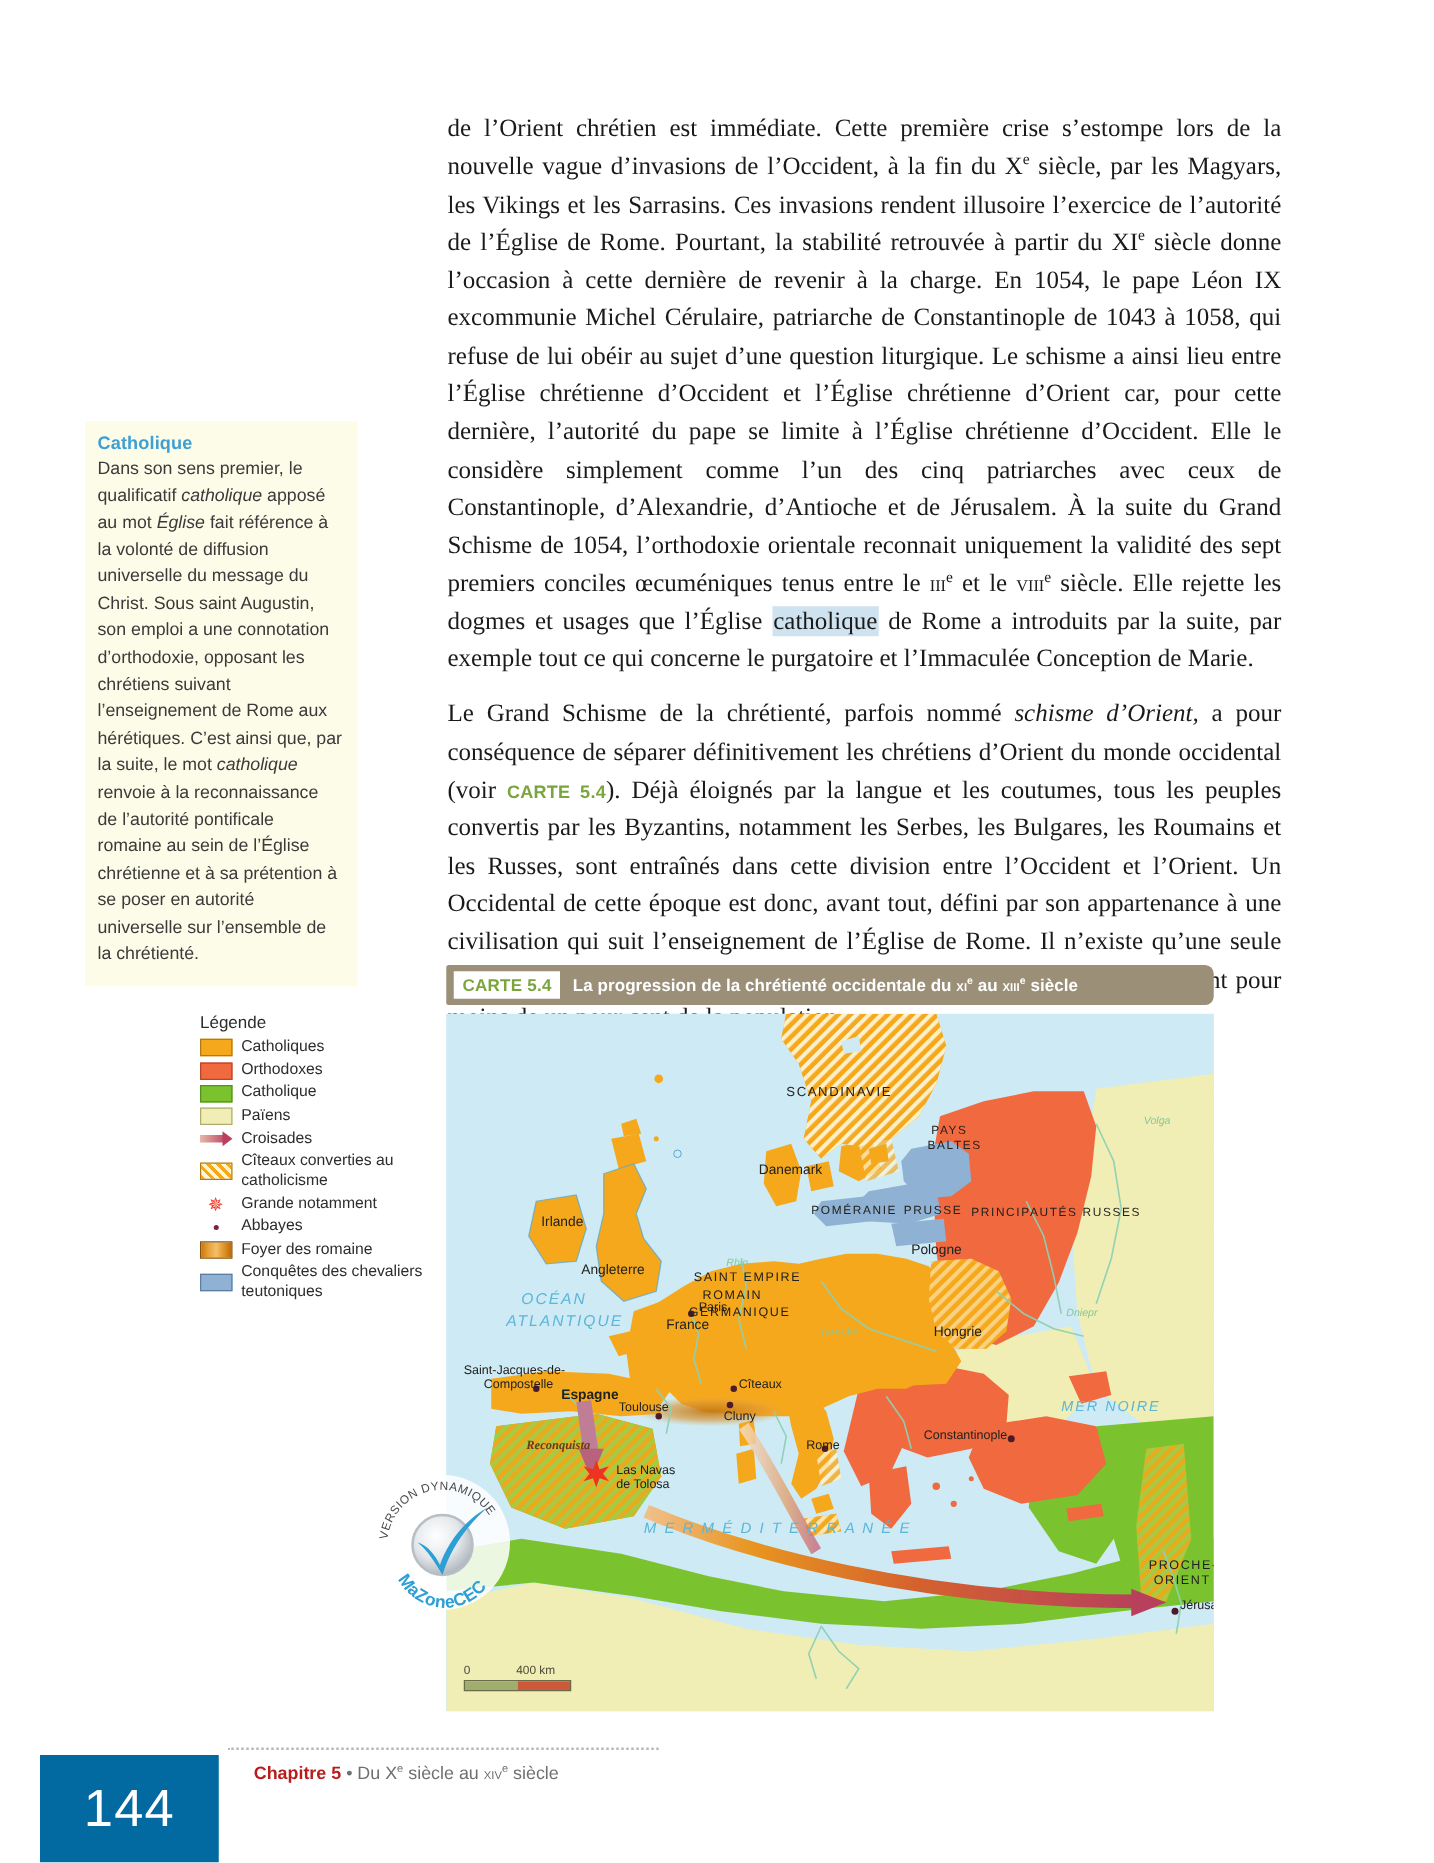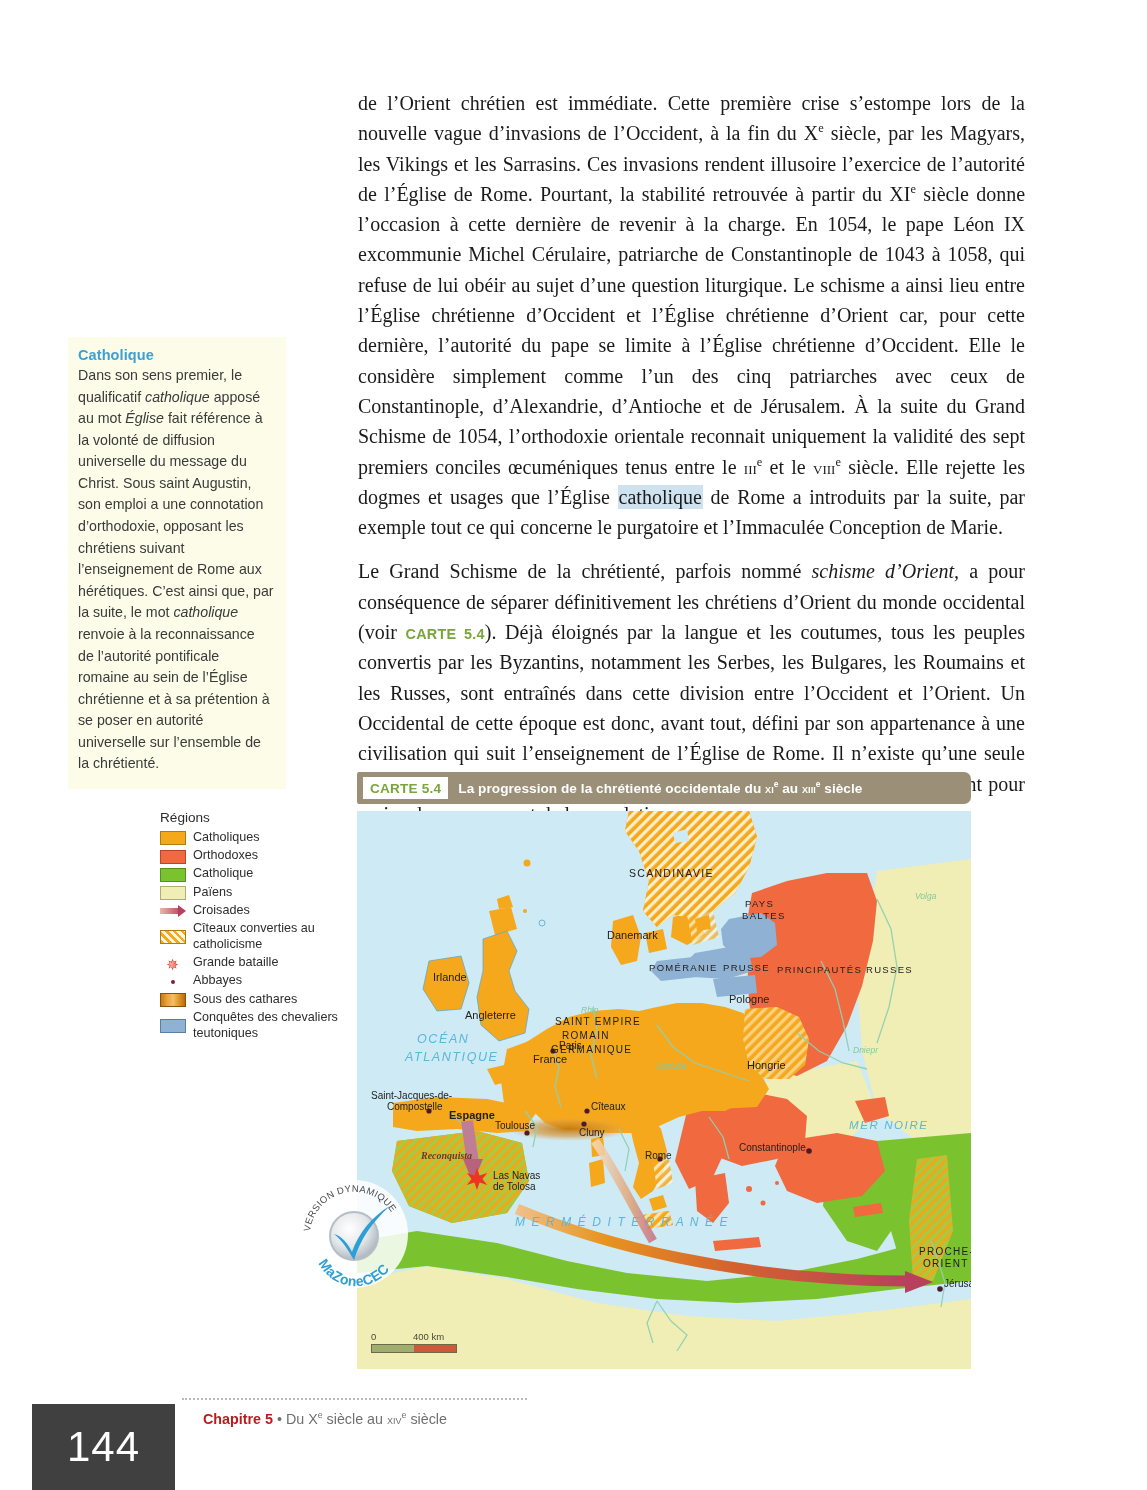--- a/index.html
+++ b/index.html
@@ -253,21 +253,21 @@
     top: 1398px;
     width: 345px;
     border-top: 2px dotted #b9b9b9;
   }
   #page-number-block {
     position: absolute;
     left: 32px;
     top: 1404px;
     width: 143px;
     height: 86px;
-    background: #404040;
+    background: #0369a1;
     color: #ffffff;
     font-size: 42px;
     display: flex;
     align-items: center;
     justify-content: center;
     letter-spacing: 1px;
   }
   #footer-chapter {
     position: absolute;
     left: 203px;
@@ -310,21 +310,21 @@
     peuples convertis par les Byzantins, notamment les Serbes, les Bulgares,
     les Roumains et les Russes, sont entraînés dans cette division entre l’Occident
     et l’Orient. Un Occidental de cette époque est donc, avant tout, défini par son
     appartenance à une civilisation qui suit l’enseignement de l’Église de Rome. Il
     n’existe qu’une seule minorité religieuse dans les territoires chrétiens : les juifs.
     Ceux-ci comptent pour moins de un pour cent de la population.
   </p>
 </div>
 
 <div id="legend">
-  <div id="legend-title">Régions</div>
+  <div id="legend-title">Légende</div>
 
   <div class="legend-row">
     <span class="swatch sw-cath"></span>
     <span class="legend-label">Catholiques</span>
   </div>
   <div class="legend-row">
     <span class="swatch sw-orth"></span>
     <span class="legend-label">Orthodoxes</span>
   </div>
   <div class="legend-row">
@@ -343,31 +343,31 @@
     <span class="legend-label">Croisades</span>
   </div>
   <div class="legend-row">
     <span class="swatch sw-conv"></span>
     <span class="legend-label">Cîteaux converties au catholicisme</span>
   </div>
   <div class="legend-row">
     <span class="sw-battle">
       <span class="battle-star">✵</span>
     </span>
-    <span class="legend-label">Grande bataille</span>
+    <span class="legend-label">Grande notamment</span>
   </div>
   <div class="legend-row">
     <span class="sw-abbey">
       <span class="abbey-dot"></span>
     </span>
     <span class="legend-label">Abbayes</span>
   </div>
   <div class="legend-row">
     <span class="swatch sw-cathar"></span>
-    <span class="legend-label">Sous des cathares</span>
+    <span class="legend-label">Foyer des romaine</span>
   </div>
   <div class="legend-row">
     <span class="swatch sw-teuton"></span>
     <span class="legend-label">Conquêtes des chevaliers teutoniques</span>
   </div>
 </div>
 
 <div id="map-figure">
   <div id="map-caption-bar">
     <span id="carte-badge">CARTE 5.4</span>

